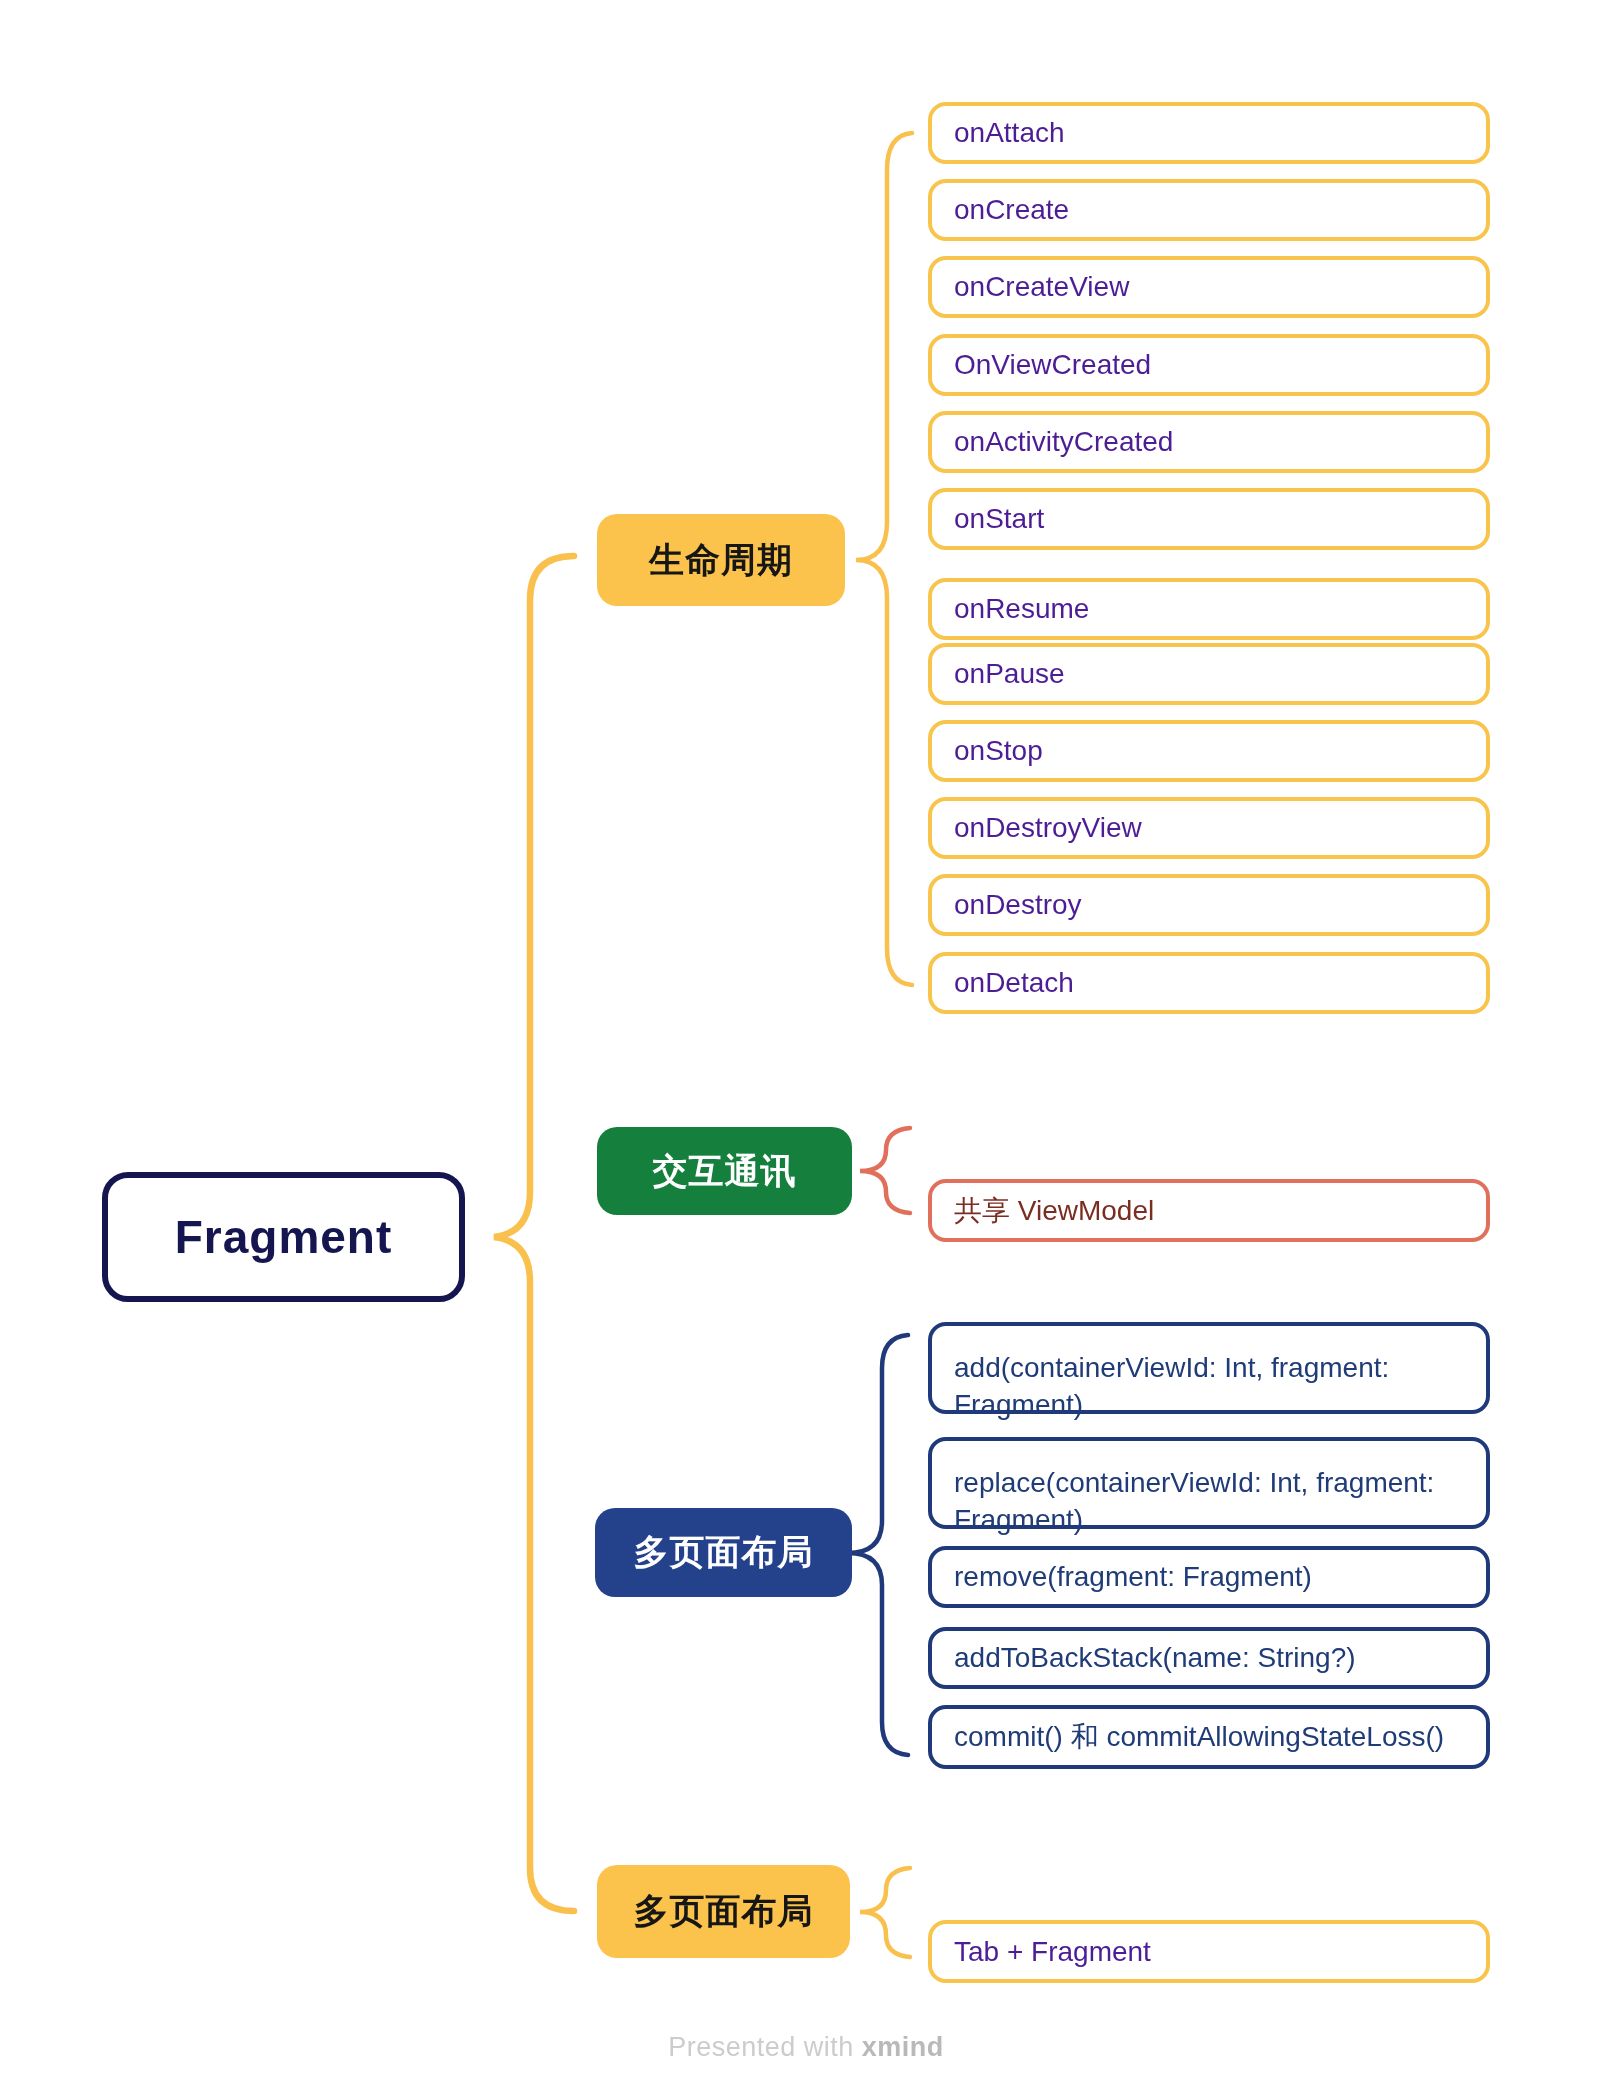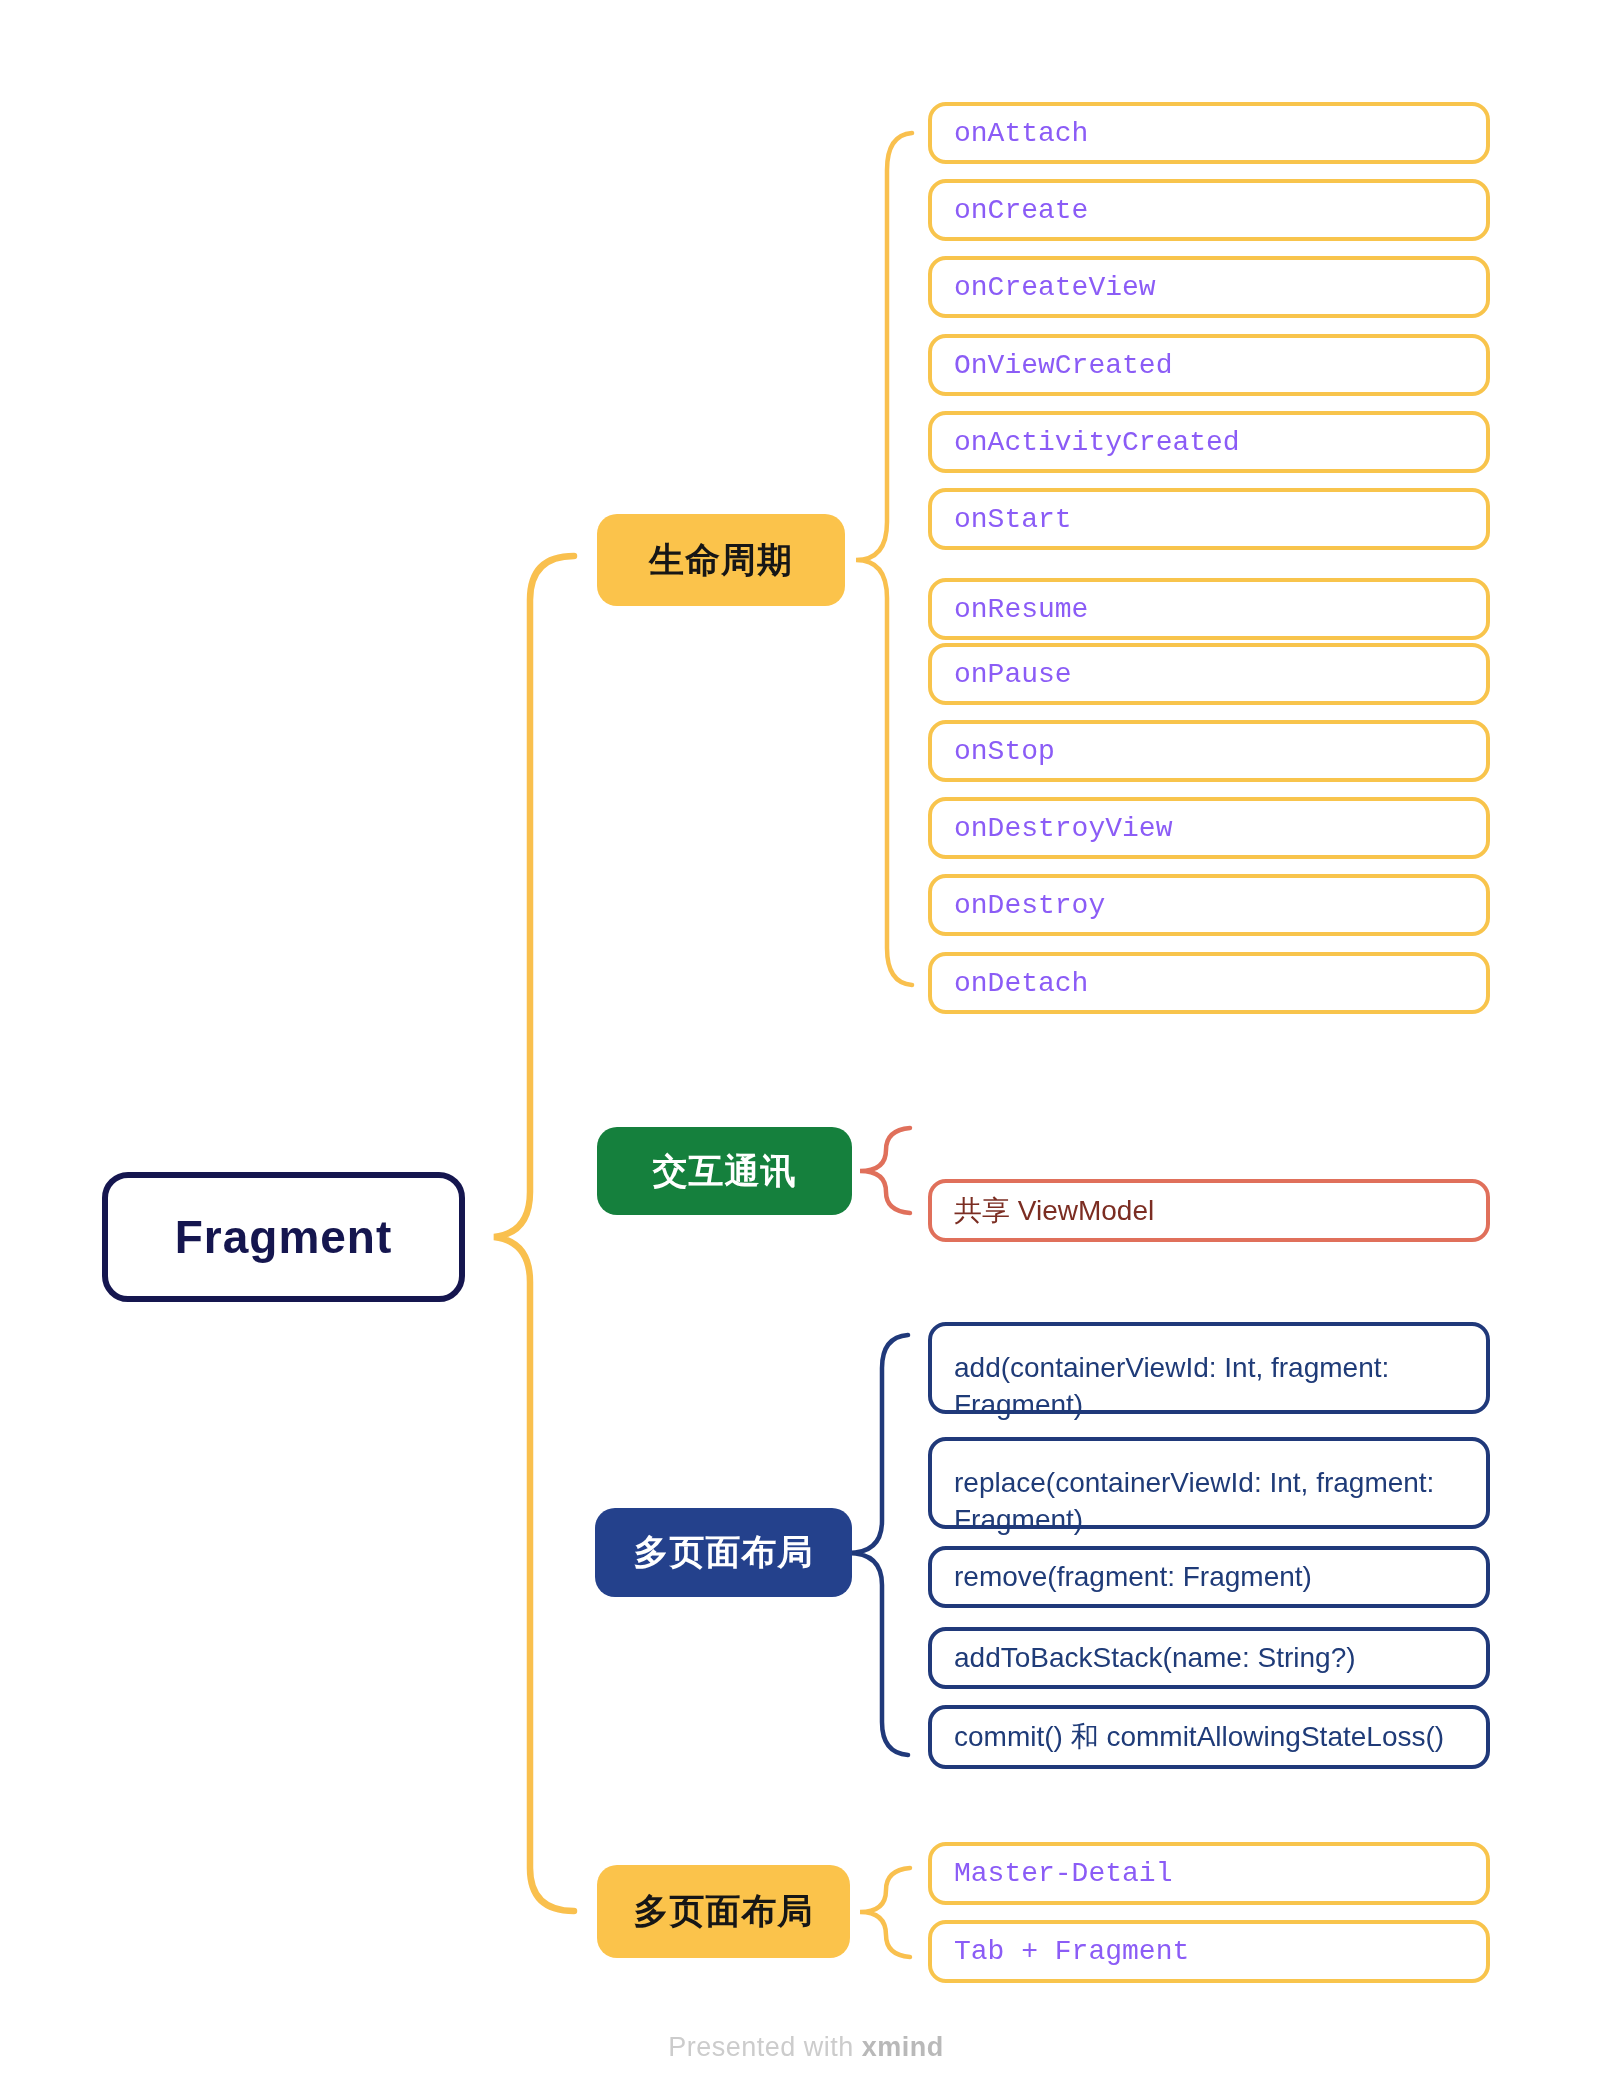--- a/index.html
+++ b/index.html
@@ -21,21 +21,21 @@
   }
   .node.dark-text{color:#161616;}
   .node.light-text{color:#ffffff;}
 
   .child{
     position:absolute;left:928px;width:562px;height:62px;background:#ffffff;
     border:4px solid;border-radius:18px;box-sizing:border-box;
     display:flex;align-items:center;padding:0 22px;font-size:28px;font-weight:500;
     white-space:nowrap;
   }
-  .child.y{border-color:#F8C44C;color:#8b5cf6;font-family:Liberation Mono, monospace;}
+  .child.y{border-color:#F8C44C;color:#4c1d95;}
   .child.r{border-color:#E0705B;color:#7B2D22;height:63px;}
   .child.b{border-color:#20397A;color:#1F3B78;}
   .child.b.two{display:block;height:92px;padding-top:23px;line-height:37px;white-space:normal;}
 
   .footer{
     position:absolute;left:0;top:2032px;width:1612px;text-align:center;
     font-size:27px;color:#cccccc;letter-spacing:0.5px;
   }
   .footer b{color:#b9b9b9;font-weight:700;}
 </style>
@@ -88,18 +88,17 @@
   <div class="child y" style="top:952px;">onDetach</div>
 
   <div class="child r" style="top:1179px;">共享 ViewModel</div>
 
   <div class="child b two" style="top:1322px;">add(containerViewId: Int, fragment: Fragment)</div>
   <div class="child b two" style="top:1437px;">replace(containerViewId: Int, fragment: Fragment)</div>
   <div class="child b" style="top:1546px;">remove(fragment: Fragment)</div>
   <div class="child b" style="top:1627px;">addToBackStack(name: String?)</div>
   <div class="child b" style="top:1705px;height:64px;">commit() 和 commitAllowingStateLoss()</div>
 
-  <div class="child y" style="top:1842px;height:63px;">Master-Detail</div>
   <div class="child y" style="top:1920px;height:63px;">Tab + Fragment</div>
 
   <div class="footer"><span>Presented with </span><b>xmind</b></div>
 
 </div>
 
 </body></html>

